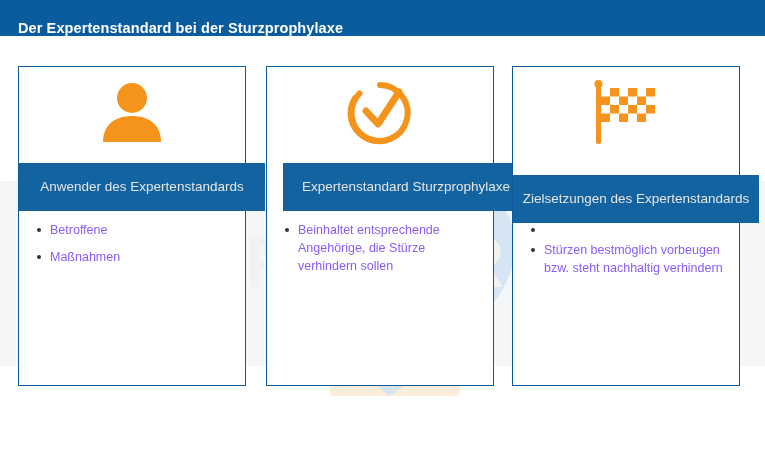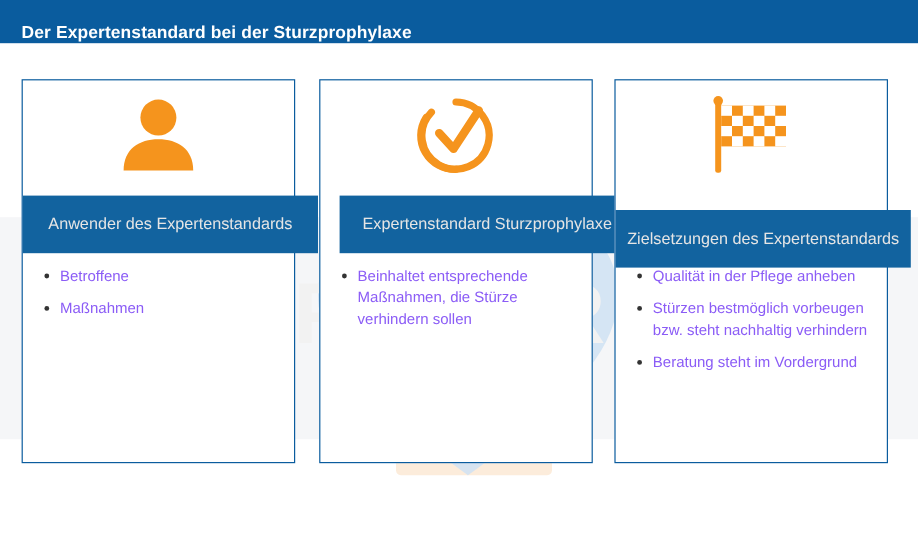--- a/index.html
+++ b/index.html
@@ -218,21 +218,21 @@
           <path d="M8 18 A 28 28 0 0 0 33 61" fill="none" stroke="#f5941d" stroke-width="6" stroke-linecap="round"></path>
           <path d="M19 31 L 31 44 L 52 12" fill="none" stroke="#f5941d" stroke-width="7" stroke-linecap="round" stroke-linejoin="round"></path>
         </svg>
       </div>
       <div class="title-band band2">
         <span>Expertenstandard Sturzprophylaxe</span>
       </div>
       <div class="bullets">
         <div class="bullet">
           <div class="dot"></div>
-          <div class="btext">Beinhaltet entsprechende Maßnahmen, die Stürze verhindern sollen</div>
+          <div class="btext">Beinhaltet entsprechende Angehörige, die Stürze verhindern sollen</div>
         </div>
       </div>
     </div>
 
     <div class="col col3">
       <div class="icon-wrap">
         <svg width="76" height="66" viewBox="0 0 76 66">
           <rect x="8" y="4" width="5" height="60" rx="2" fill="#f5941d"></rect>
           <circle cx="10.5" cy="4" r="4" fill="#f5941d"></circle>
           <g>
@@ -253,29 +253,24 @@
             </g>
           </g>
         </svg>
       </div>
       <div class="title-band band3">
         <span>Zielsetzungen des Expertenstandards</span>
       </div>
       <div class="bullets">
         <div class="bullet">
           <div class="dot"></div>
-          <div class="btext">Qualität in der Pflege anheben</div>
         </div>
         <div class="bullet">
           <div class="dot"></div>
           <div class="btext">Stürzen bestmöglich vorbeugen bzw. steht nachhaltig verhindern</div>
-        </div>
-        <div class="bullet">
-          <div class="dot"></div>
-          <div class="btext">Beratung steht im Vordergrund</div>
         </div>
       </div>
     </div>
 
   </div>
 
   <div class="footer-band"></div>
 </div>
 
 </body></html>

